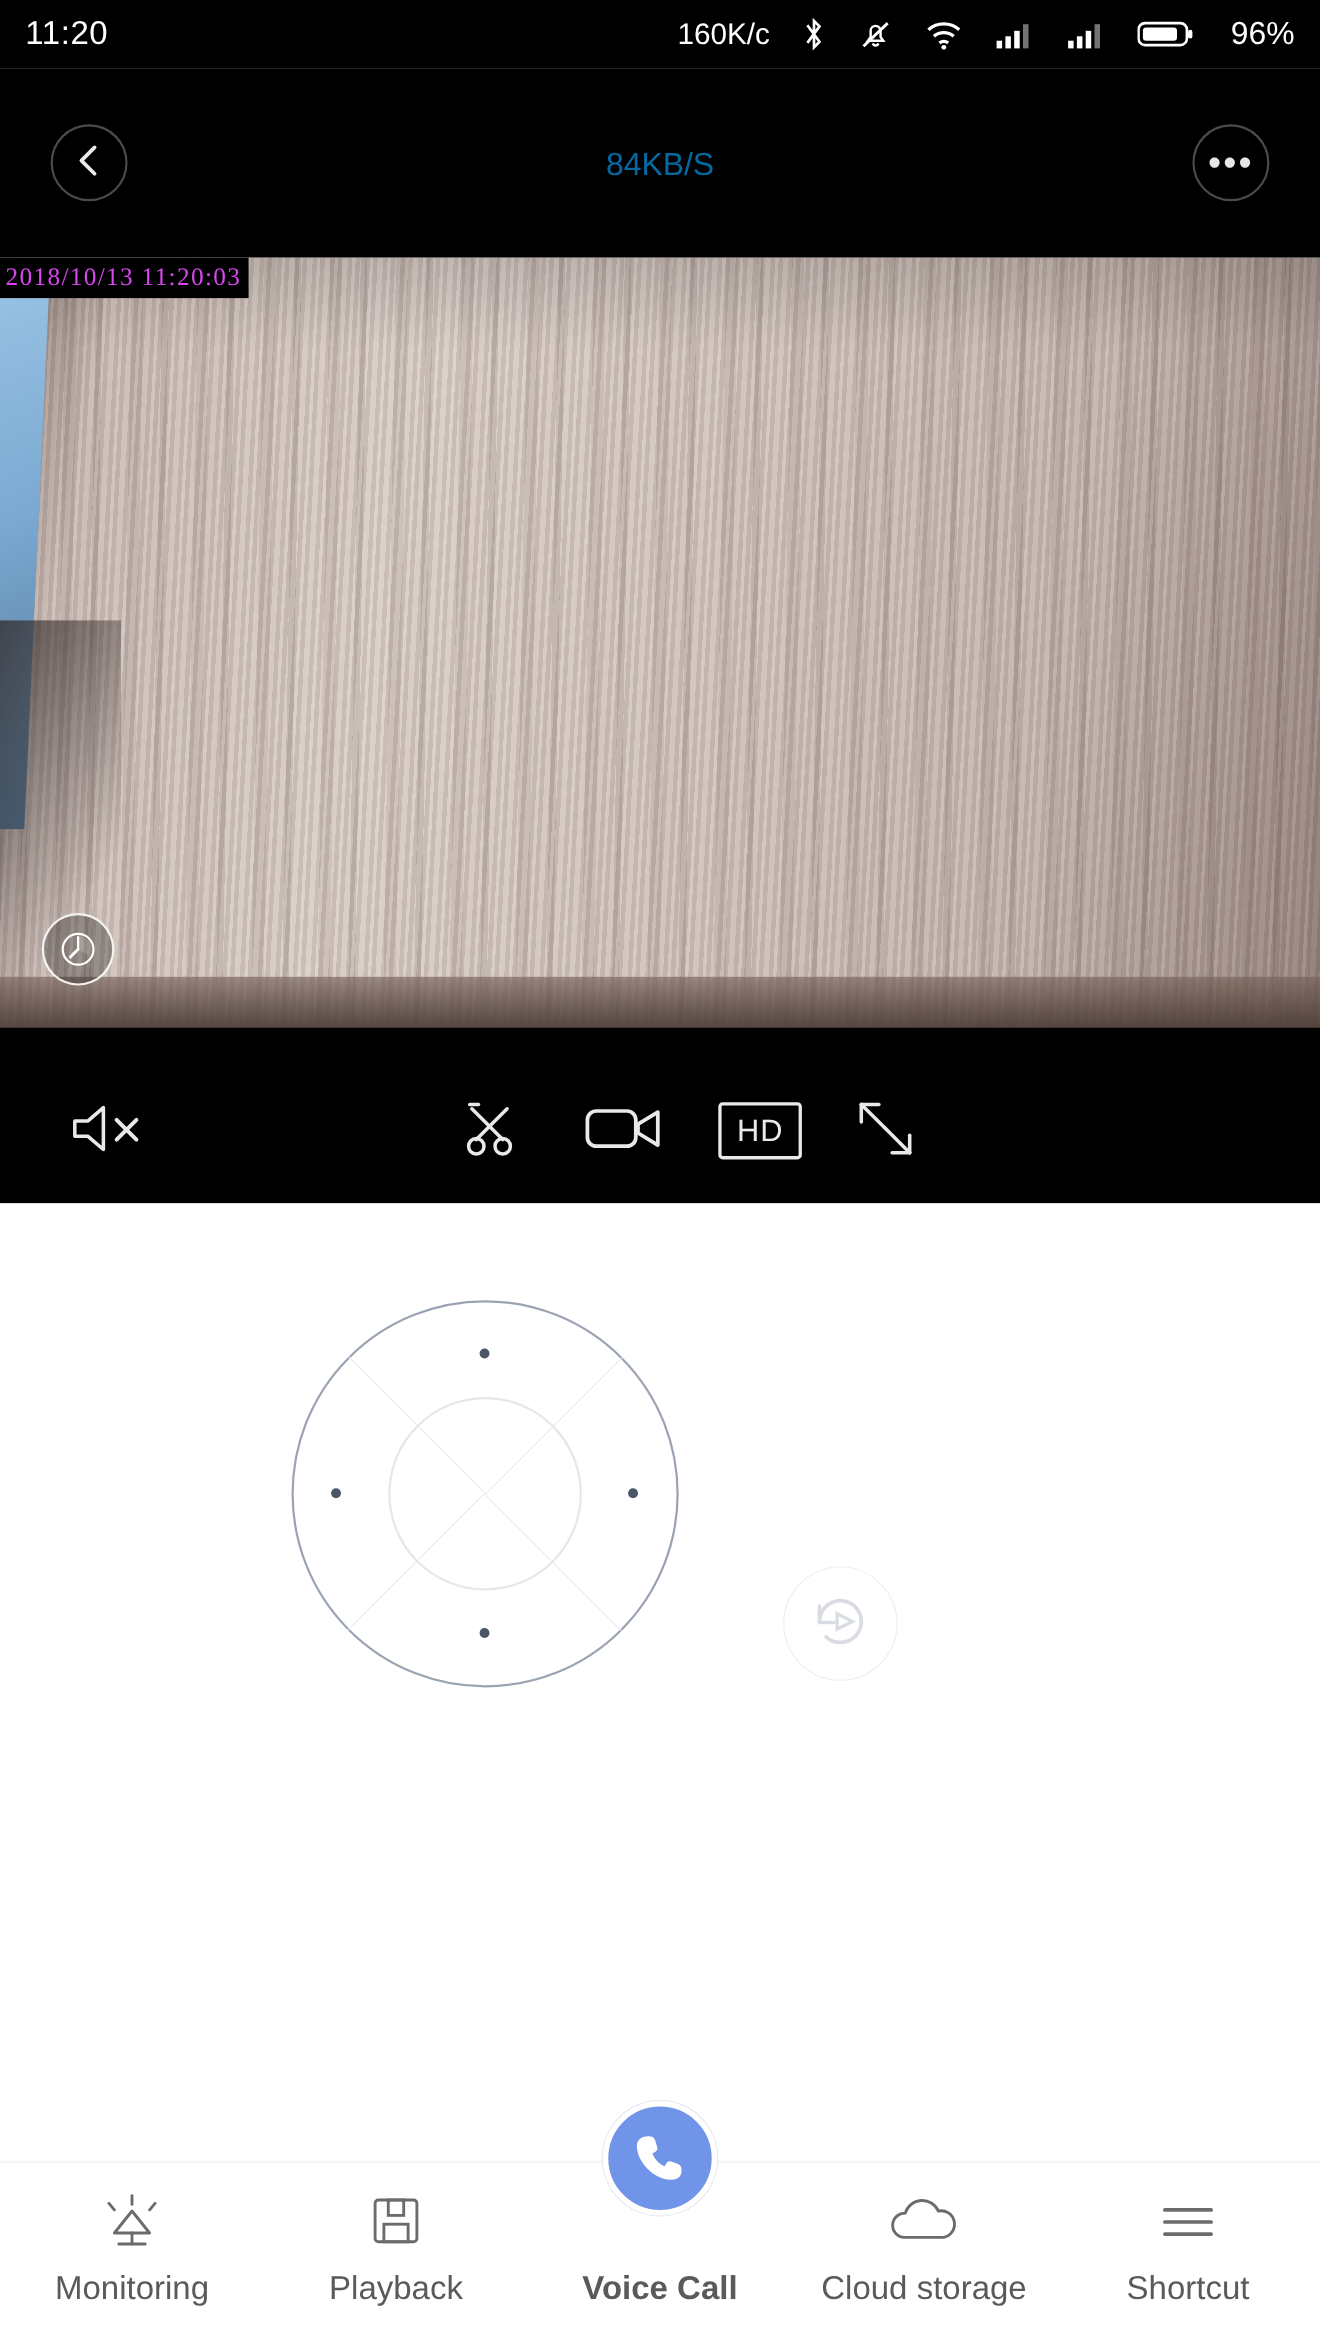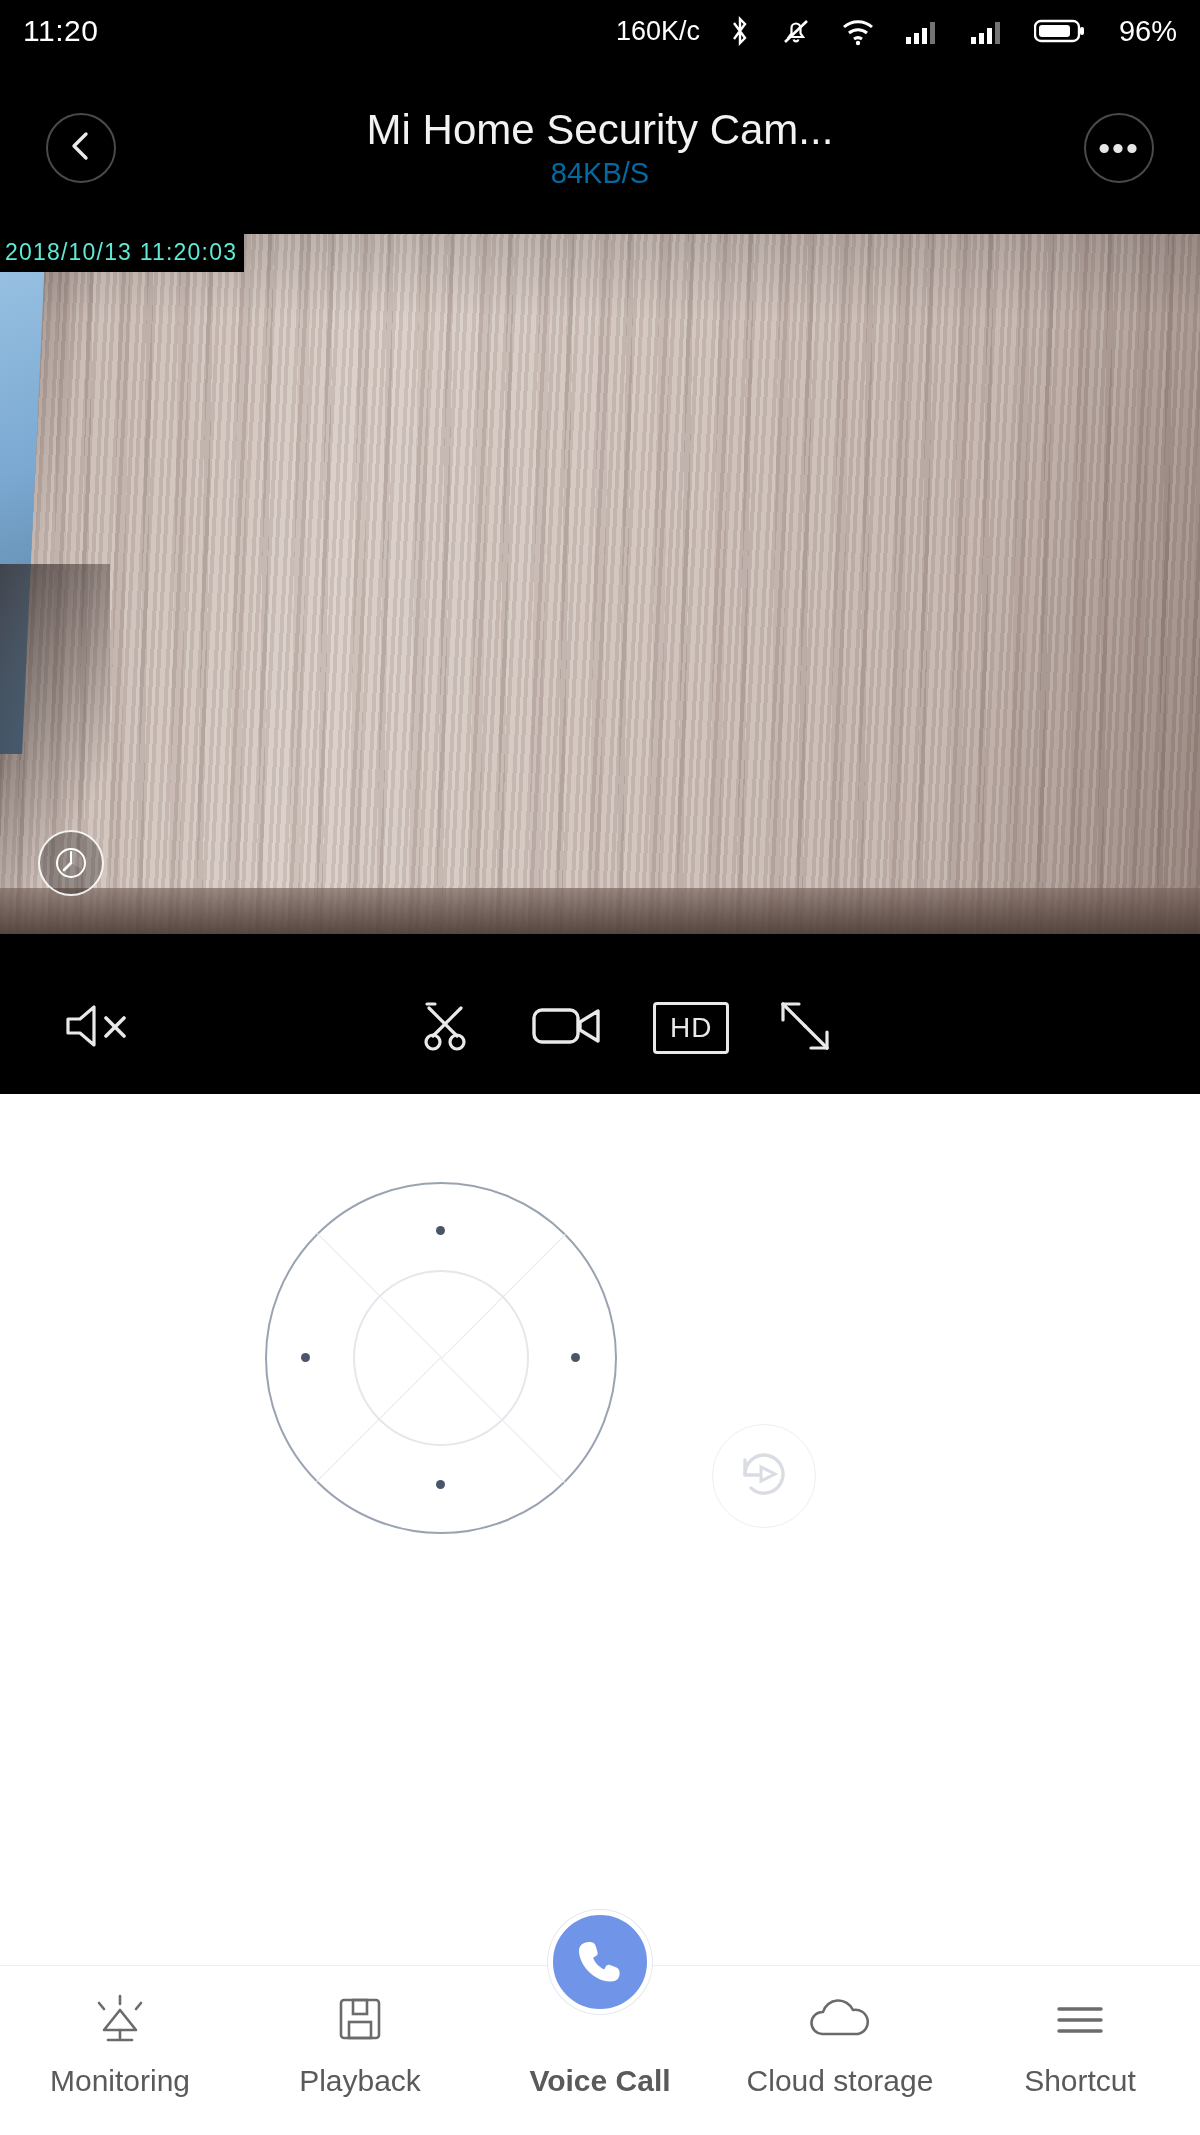--- a/index.html
+++ b/index.html
@@ -107,22 +107,22 @@
   }
   .video-bottom-strip {
     position: absolute;
     left: 0; bottom: 0; width: 1200px; height: 46px;
     background: linear-gradient(to bottom, rgba(120,100,92,0.65), rgba(80,64,58,0.95));
   }
   .timestamp {
     position: absolute;
     left: 0; top: 0;
     background: #000;
-    color: #5eead4;
-    font-family: Liberation Sans, sans-serif;
+    color: #d946ef;
+    font-family: Liberation Serif, serif;
     font-size: 23px;
     letter-spacing: 1.2px;
     padding: 5px 7px 6px 5px;
   }
   .ptz-badge {
     position: absolute;
     left: 38px; bottom: 38px;
     width: 66px; height: 66px;
     border-radius: 50%;
     border: 2px solid rgba(255,255,255,0.9);
@@ -307,21 +307,20 @@
   </div>
 
   <div class="titlebar">
     <div class="round-btn back">
       <span>
         <svg width="28" height="34" viewBox="0 0 28 34">
           <polyline points="19,5 7,17 19,29" fill="none" stroke="#eaeaea" stroke-width="3.4" stroke-linecap="round" stroke-linejoin="round"></polyline>
         </svg>
       </span>
     </div>
-    <div class="title-main">Mi Home Security Cam...</div>
     <div class="title-sub">84KB/S</div>
     <div class="round-btn more">
       <span class="dots">•••</span>
     </div>
   </div>
 
   <div class="video-wrap">
     <div class="video-frame"></div>
     <div class="video-sky"></div>
     <div class="video-dark-corner"></div>

